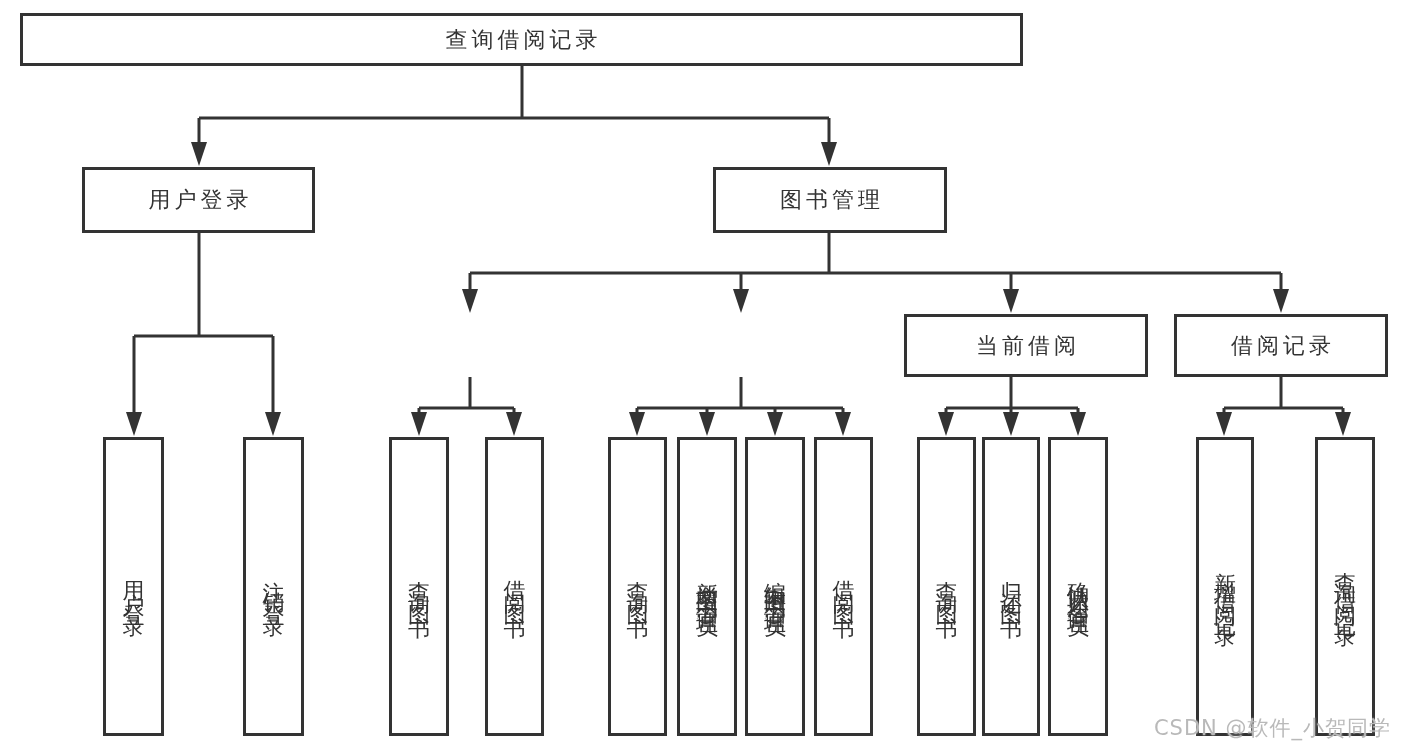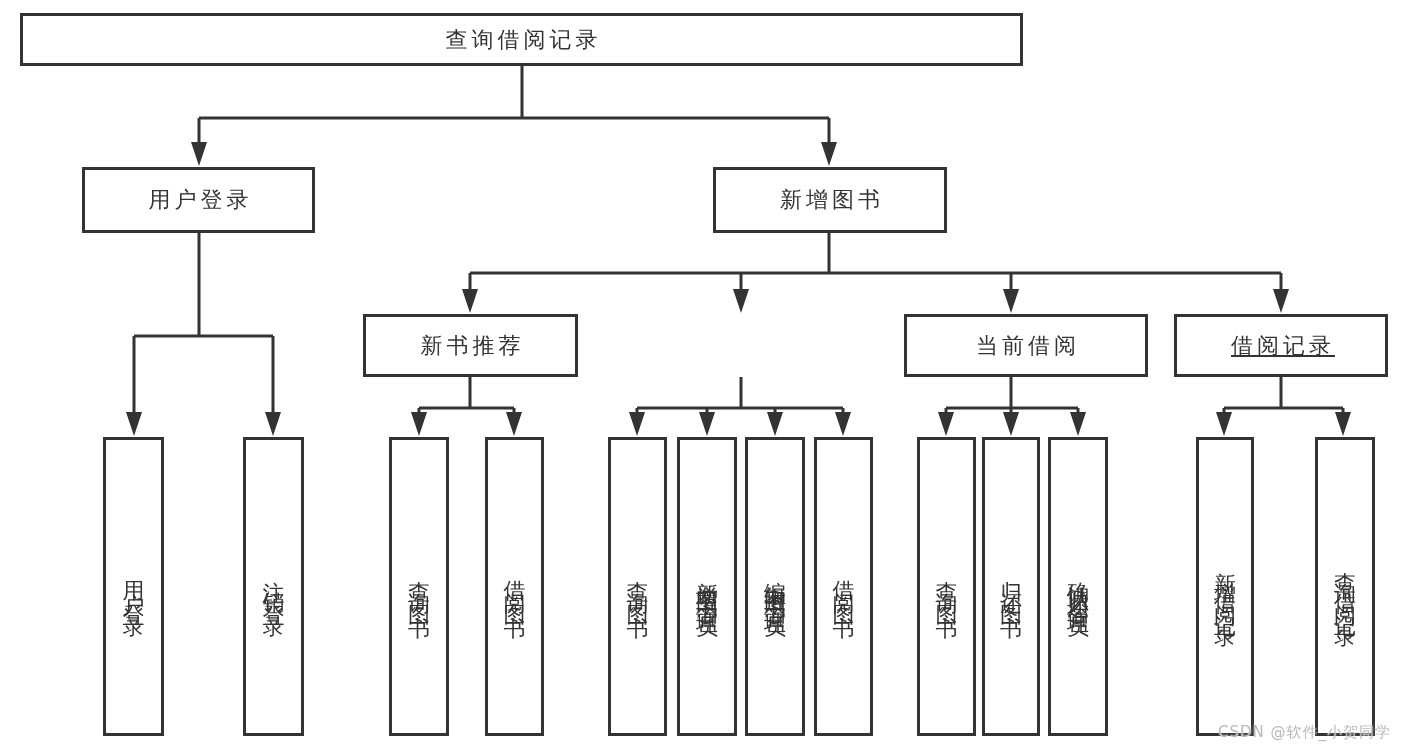--- a/index.html
+++ b/index.html
@@ -33,21 +33,21 @@
     writing-mode: vertical-rl;
     font-size: 22px;
     line-height: 1;
   }
   .v-short { letter-spacing: 12px; }
   .v-mid   { letter-spacing: 11px; }
   .v-long  { letter-spacing: 5px; }
   .watermark {
     position: absolute;
     right: 14px; bottom: 5px;
-    font-size: 15px;
+    font-size: 21px;
     letter-spacing: 1px;
     color: var(--wm, #b9b9b9);
     white-space: nowrap;
     text-shadow: 0 0 2px #ffffff;
   }
 </style>
 </head>
 <body>
 
 <div class="canvas">
@@ -98,25 +98,24 @@
     <g>
       <path d="M1281 377 V408 M1224 408 H1343 M1224 408 V416 M1343 408 V416"></path>
       <polygon points="1216,412 1232,412 1224,436"></polygon>
       <polygon points="1335,412 1351,412 1343,436"></polygon>
     </g>
   </svg>
 
   <div class="node h-node" style="left:20px; top:13px; width:1003px; height:53px;">查询借阅记录</div>
 
   <div class="node h-node" style="left:82px; top:167px; width:233px; height:66px;">用户登录</div>
-  <div class="node h-node" style="left:713px; top:167px; width:234px; height:66px;">新增图书</div>
+  <div class="node h-node" style="left:713px; top:167px; width:234px; height:66px;">图书管理</div>
 
-  <div class="node h-node" style="left:363px; top:314px; width:215px; height:63px;">新书推荐</div>
   <div class="node h-node" style="left:904px; top:314px; width:244px; height:63px;">当前借阅</div>
-  <div class="node h-node" style="left:1174px; top:314px; width:214px; height:63px;text-decoration:underline;">借阅记录</div>
+  <div class="node h-node" style="left:1174px; top:314px; width:214px; height:63px;">借阅记录</div>
 
   <div class="node v-node v-short" style="left:103px; top:437px; width:61px; height:299px;">用户登录</div>
   <div class="node v-node v-short" style="left:243px; top:437px; width:61px; height:299px;">注销登录</div>
 
   <div class="node v-node v-short" style="left:389px; top:437px; width:60px; height:299px;">查询图书</div>
   <div class="node v-node v-short" style="left:485px; top:437px; width:59px; height:299px;">借阅图书</div>
 
   <div class="node v-node v-short" style="left:608px; top:437px; width:59px; height:299px;">查询图书</div>
   <div class="node v-node v-long" style="left:677px; top:437px; width:60px; height:299px;">新增图书（管理员）</div>
   <div class="node v-node v-long" style="left:745px; top:437px; width:60px; height:299px;">编辑图书（管理员）</div>

